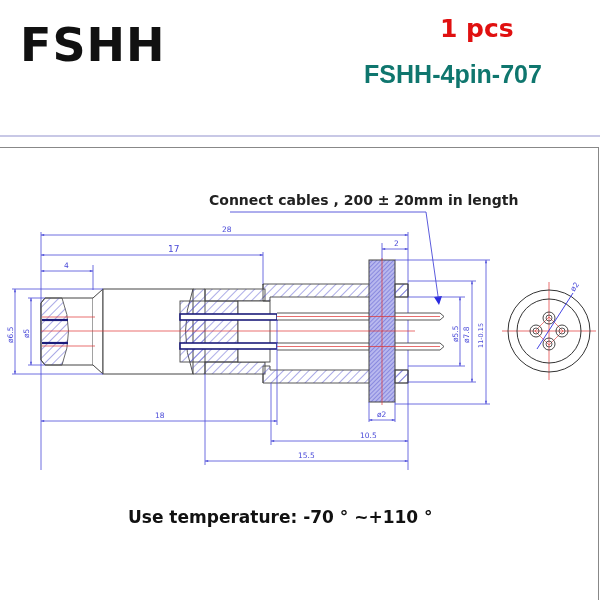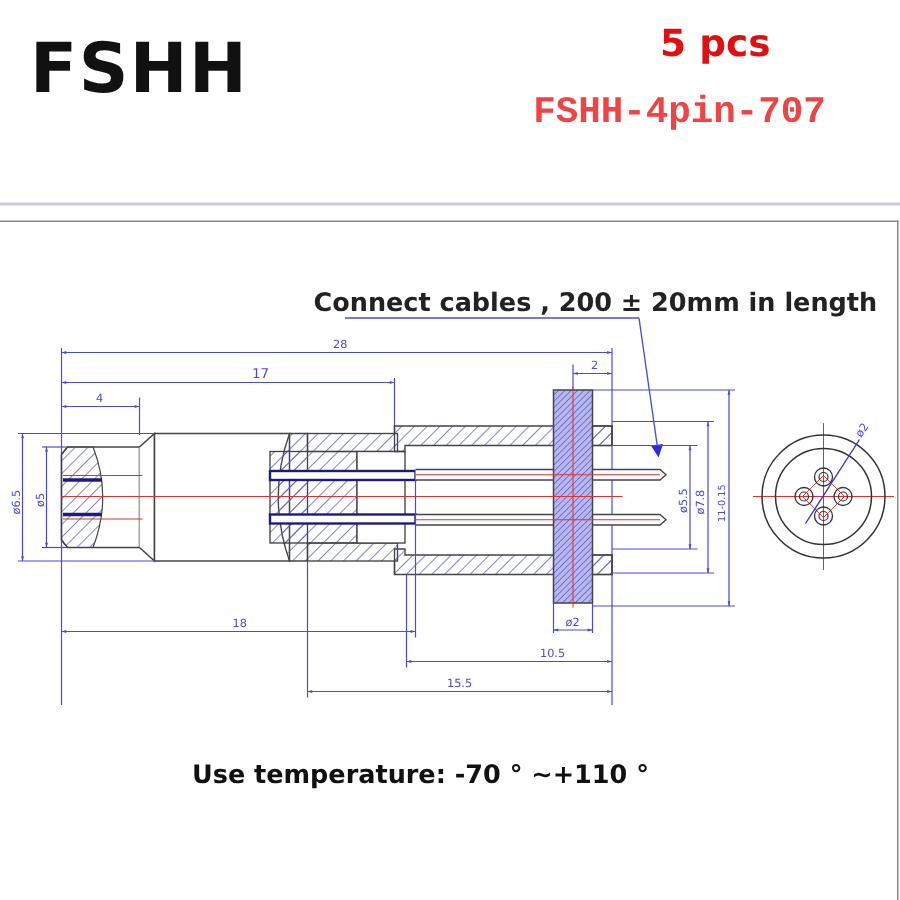--- a/index.html
+++ b/index.html
@@ -1,31 +1,31 @@
 <!DOCTYPE html>
 <html><head>
 <meta charset="utf-8">
 <style>
   html, body { margin:0; padding:0; background:#ffffff; }
   body { width:600px; height:600px; position:relative; overflow:hidden; font-family:"DejaVu Sans", sans-serif; }
   .brand { position:absolute; left:20px; top:18px; font-size:46px; font-weight:bold; color:#111; letter-spacing:1px; font-family:"DejaVu Sans", sans-serif; }
   .qty { position:absolute; left:440px; top:14px; font-size:25px; font-weight:bold; color:#e01010; font-family:"DejaVu Sans", sans-serif; }
-  .model { position:absolute; left:318px; top:60px; width:270px; text-align:center; font-size:25px; font-weight:bold; color:#ef4444; font-family:Liberation Mono, monospace; }
+  .model { position:absolute; left:318px; top:60px; width:270px; text-align:center; font-size:25px; font-weight:bold; color:#0f766e; font-family:Liberation Sans, sans-serif; }
   .sep { position:absolute; left:0; top:135px; width:600px; height:2px; background:#c8c8e6; }
   .frame { position:absolute; left:0; top:147px; width:598px; height:460px; border-top:1.5px solid #888; border-right:1.5px solid #888; }
   svg.drawing { position:absolute; left:0; top:0; }
-  .note { position:absolute; left:209px; top:192px; font-size:17px; font-weight:bold; color:#222; font-family:"DejaVu Sans", sans-serif; }
+  .note { position:absolute; left:209px; top:192px; font-size:14px; font-weight:bold; color:#222; font-family:"DejaVu Sans", sans-serif; }
   .temp { position:absolute; left:128px; top:507px; font-size:17px; font-weight:bold; color:#111; font-family:"DejaVu Sans", sans-serif; }
   .dim { font-family:"DejaVu Sans", sans-serif; font-size:7.5px; fill:#4a4ad8; }
 </style>
 </head>
 <body>
 
 <div class="brand">FSHH</div>
-<div class="qty">5 pcs</div>
+<div class="qty">1 pcs</div>
 <div class="model">FSHH-4pin-707</div>
 <div class="sep"></div>
 <div class="frame"></div>
 
 <svg class="drawing" width="600" height="600" viewBox="0 0 600 600">
   <defs>
     <pattern id="hatch" patternUnits="userSpaceOnUse" width="6" height="6" patternTransform="rotate(45)">
       <line x1="0" y1="0" x2="0" y2="6" stroke="#5a5ad0" stroke-width="1"></line>
     </pattern>
     <pattern id="hatchDense" patternUnits="userSpaceOnUse" width="3" height="3" patternTransform="rotate(45)">

